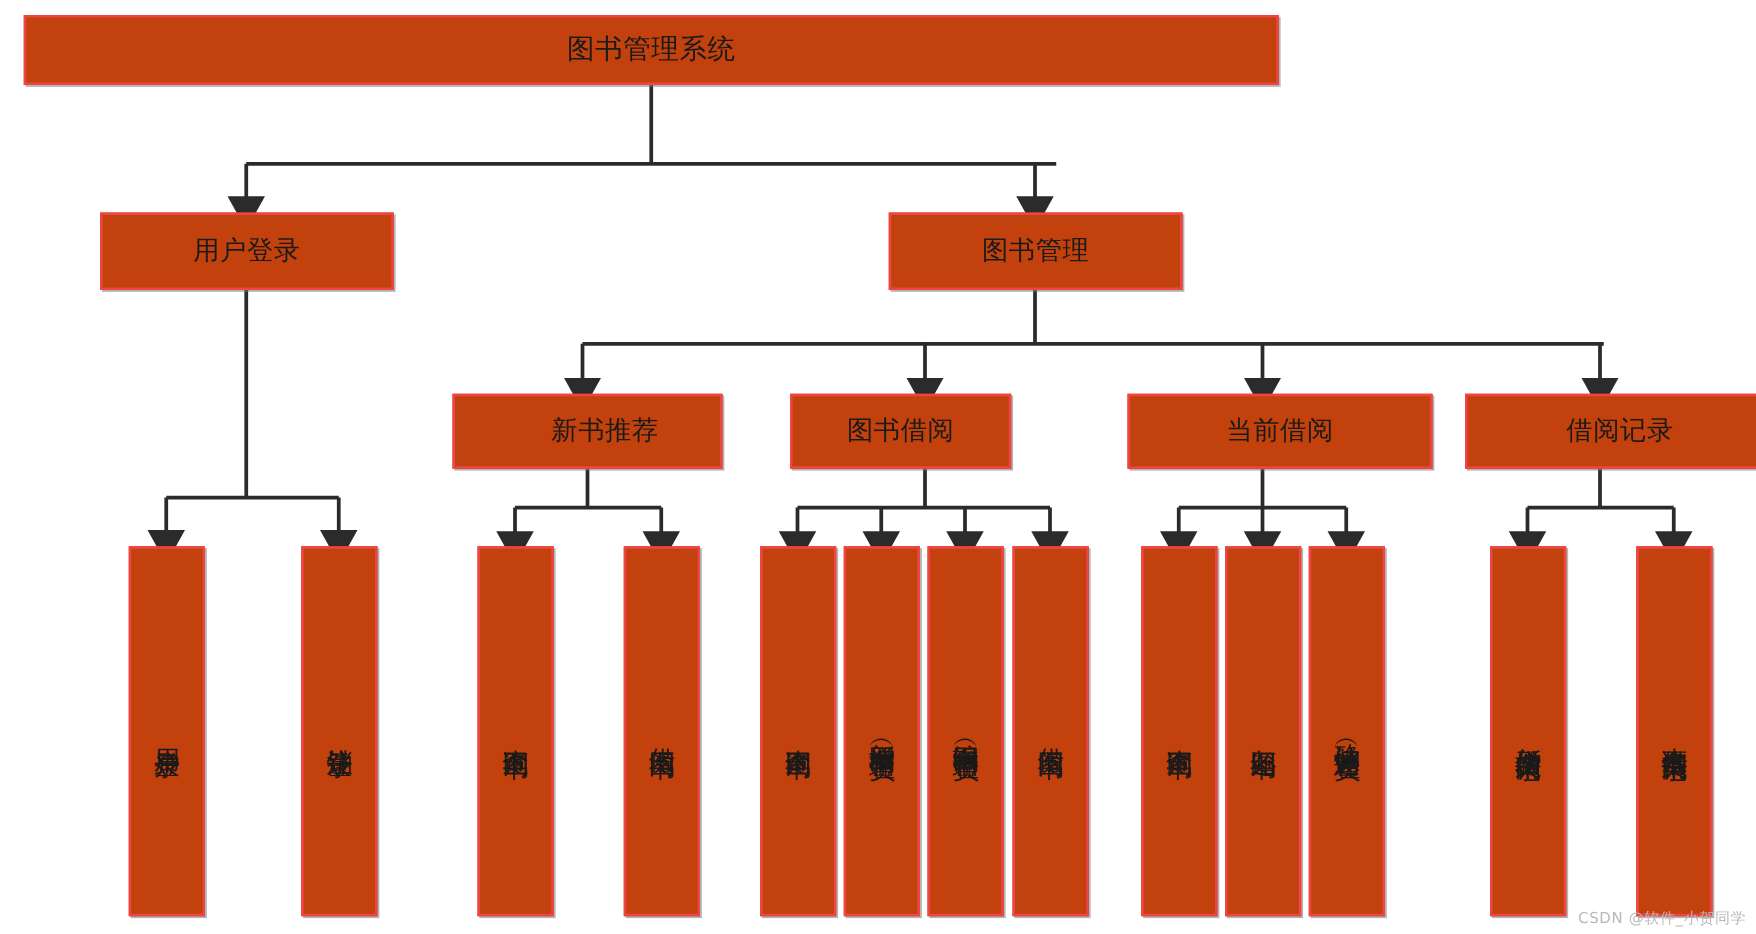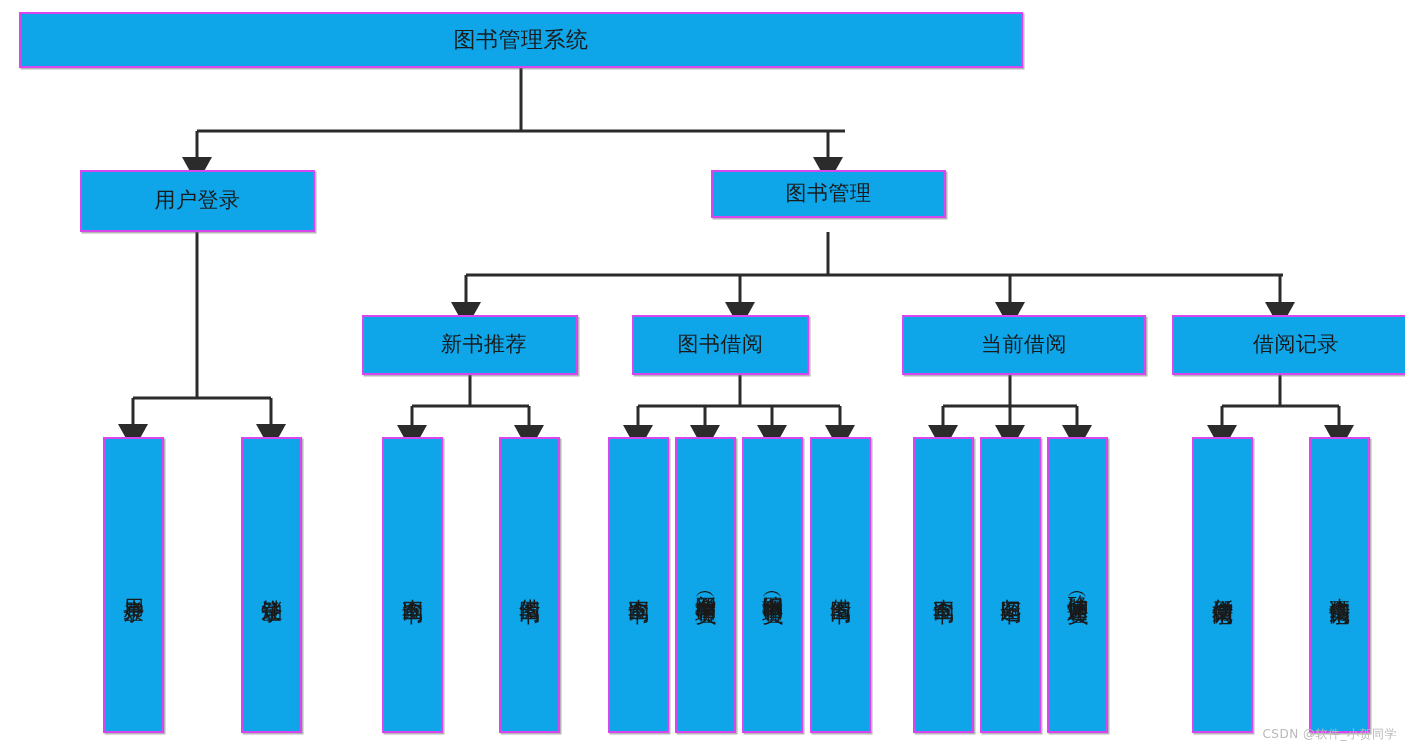--- a/index.html
+++ b/index.html
@@ -22,22 +22,22 @@
     position: absolute;
     left: 0;
     top: 0;
     width: 1405px;
     height: 747px;
     pointer-events: none;
   }
   .node {
     position: absolute;
     box-sizing: border-box;
-    background: #0ea5e9;
-    border: 2px solid #d946ef;
+    background: #c2410c;
+    border: 2px solid #ef4444;
     box-shadow: 1.5px 1.5px 0 rgba(120,120,120,0.55);
     display: flex;
     align-items: center;
     justify-content: center;
     color: #1a1a1a;
   }
   .node .label {
     display: block;
     text-align: center;
     line-height: 1.12;
@@ -132,21 +132,21 @@
     </g>
   </svg>
 
   <div class="node h root" style="left:19px; top:12px; width:1004px; height:56px;">
     <span class="label">图书管理系统</span>
   </div>
 
   <div class="node h" style="left:80px; top:170px; width:235px; height:62px;">
     <span class="label">用户登录</span>
   </div>
-  <div class="node h" style="left:711px; top:170px; width:235px; height:48px;">
+  <div class="node h" style="left:711px; top:170px; width:235px; height:62px;">
     <span class="label">图书管理</span>
   </div>
 
   <div class="node h" style="left:362px; top:315px; width:216px; height:60px;padding-left:28px;">
     <span class="label">新书推荐</span>
   </div>
   <div class="node h" style="left:632px; top:315px; width:177px; height:60px;">
     <span class="label">图书借阅</span>
   </div>
   <div class="node h" style="left:902px; top:315px; width:244px; height:60px;justify-content:center;">

